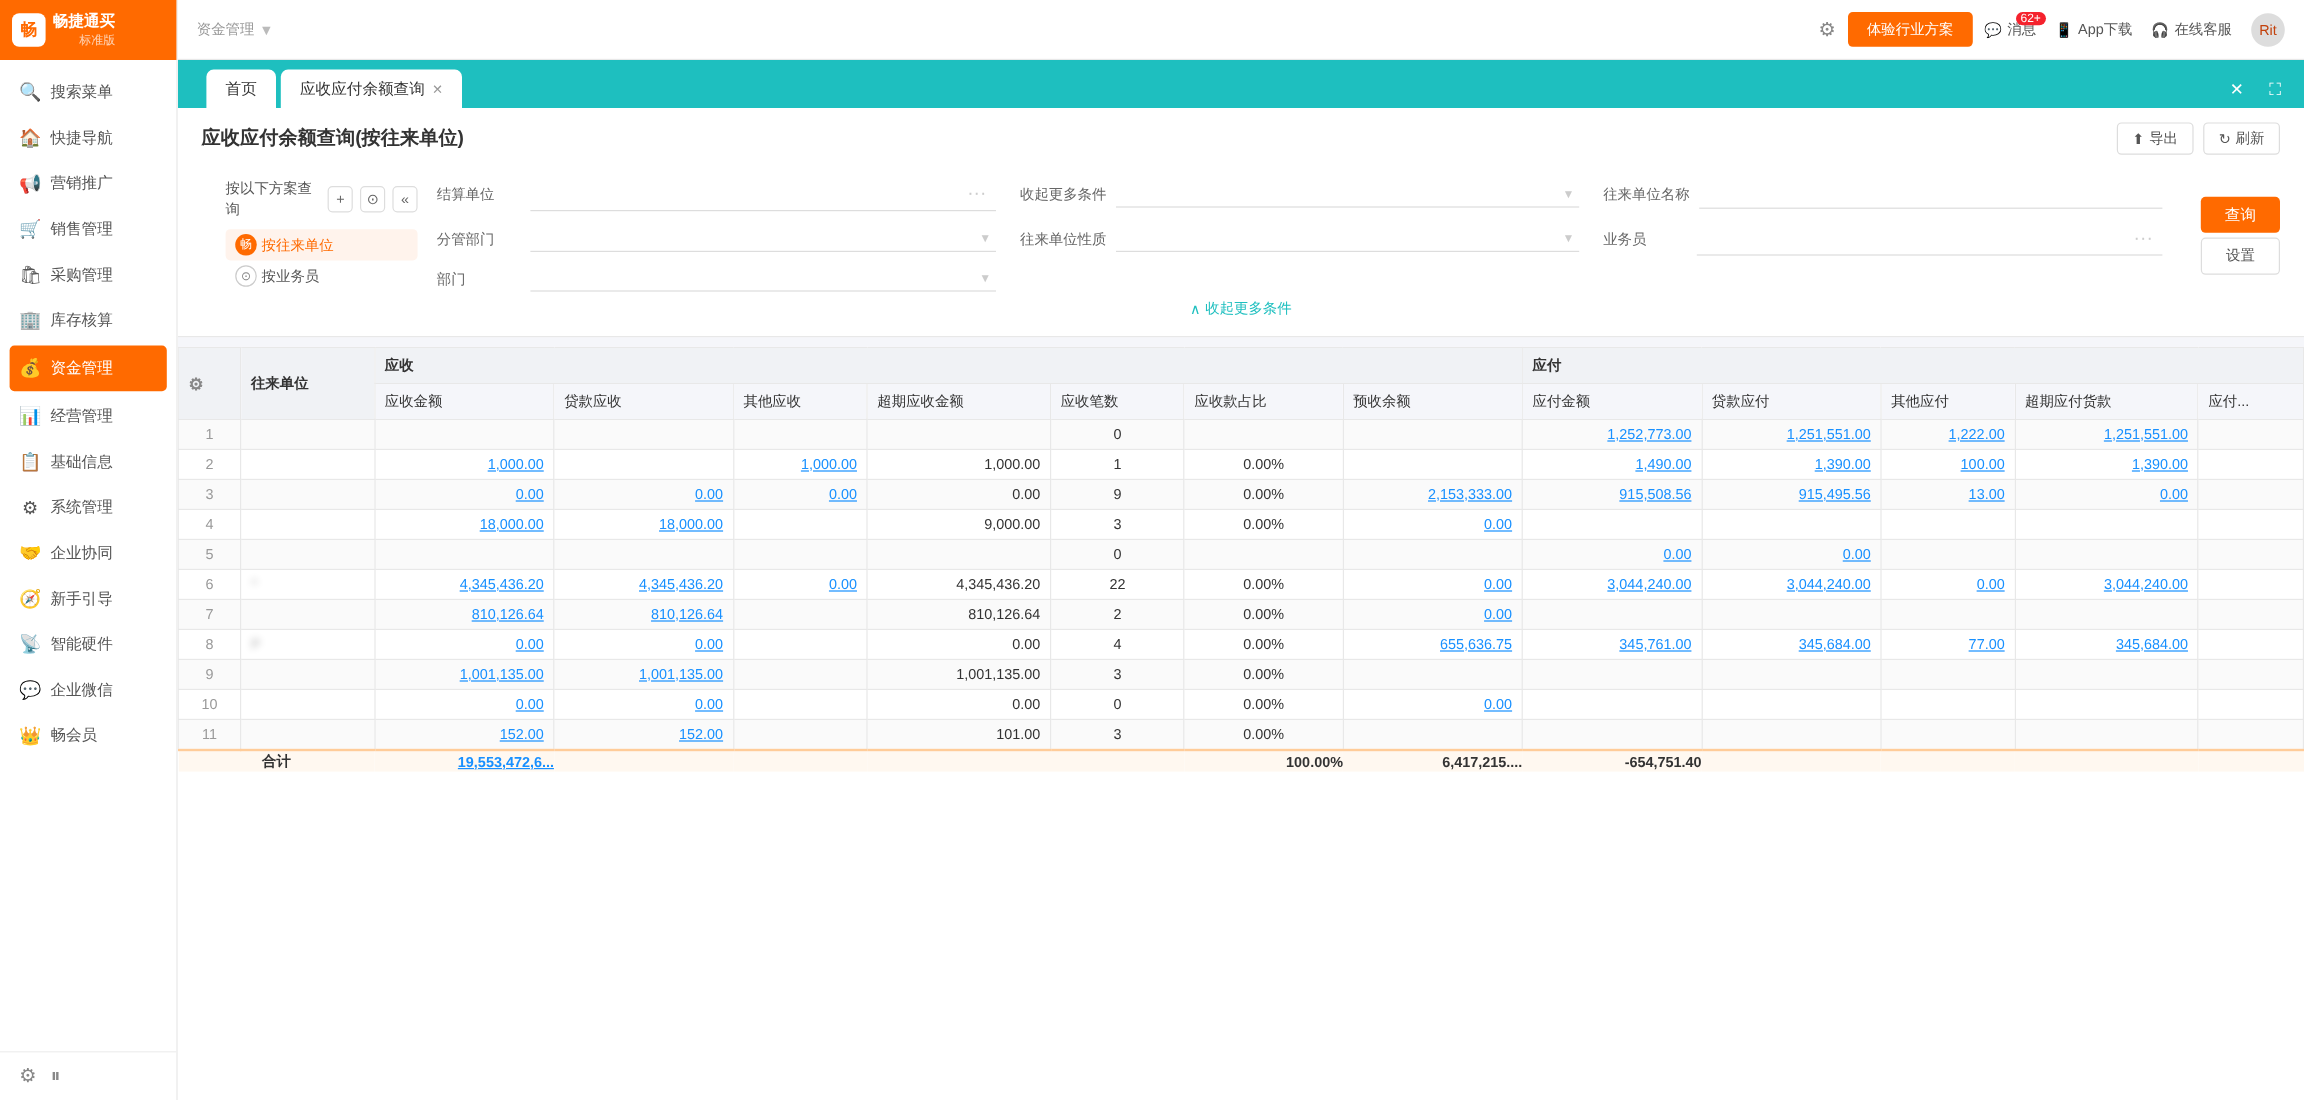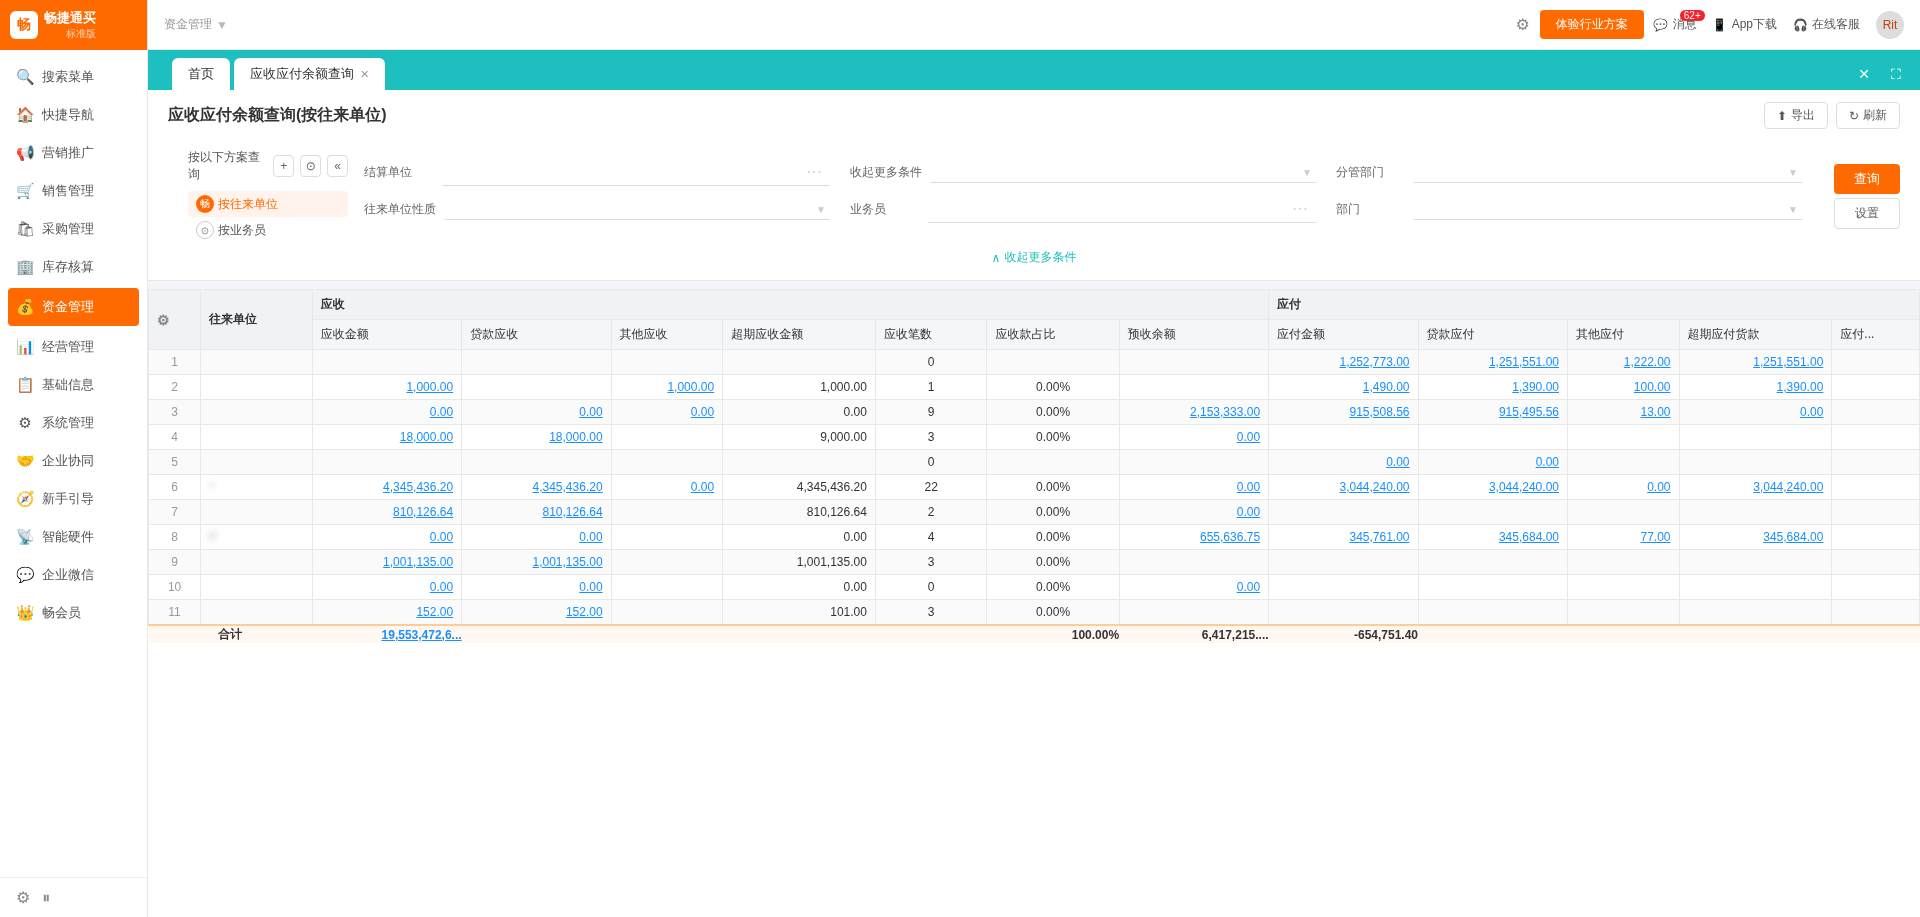--- a/index.html
+++ b/index.html
@@ -294,20 +294,24 @@
                 <span></span>
                 <span class="field-input-dots">···</span>
               </div>
             </div>
             <div class="filter-field">
               <span class="field-label">收起更多条件</span>
               <div class="field-select">
                 <span></span>
                 <span class="field-arrow">▼</span>
               </div>
+            </div>
+            <div class="filter-field">
+              <span class="field-label">往来单位名称</span>
+              <input class="field-text-input" type="text" style="">
             </div>
 
             <div class="filter-field">
               <span class="field-label">分管部门</span>
               <div class="field-select">
                 <span></span>
                 <span class="field-arrow">▼</span>
               </div>
             </div>
             <div class="filter-field">

